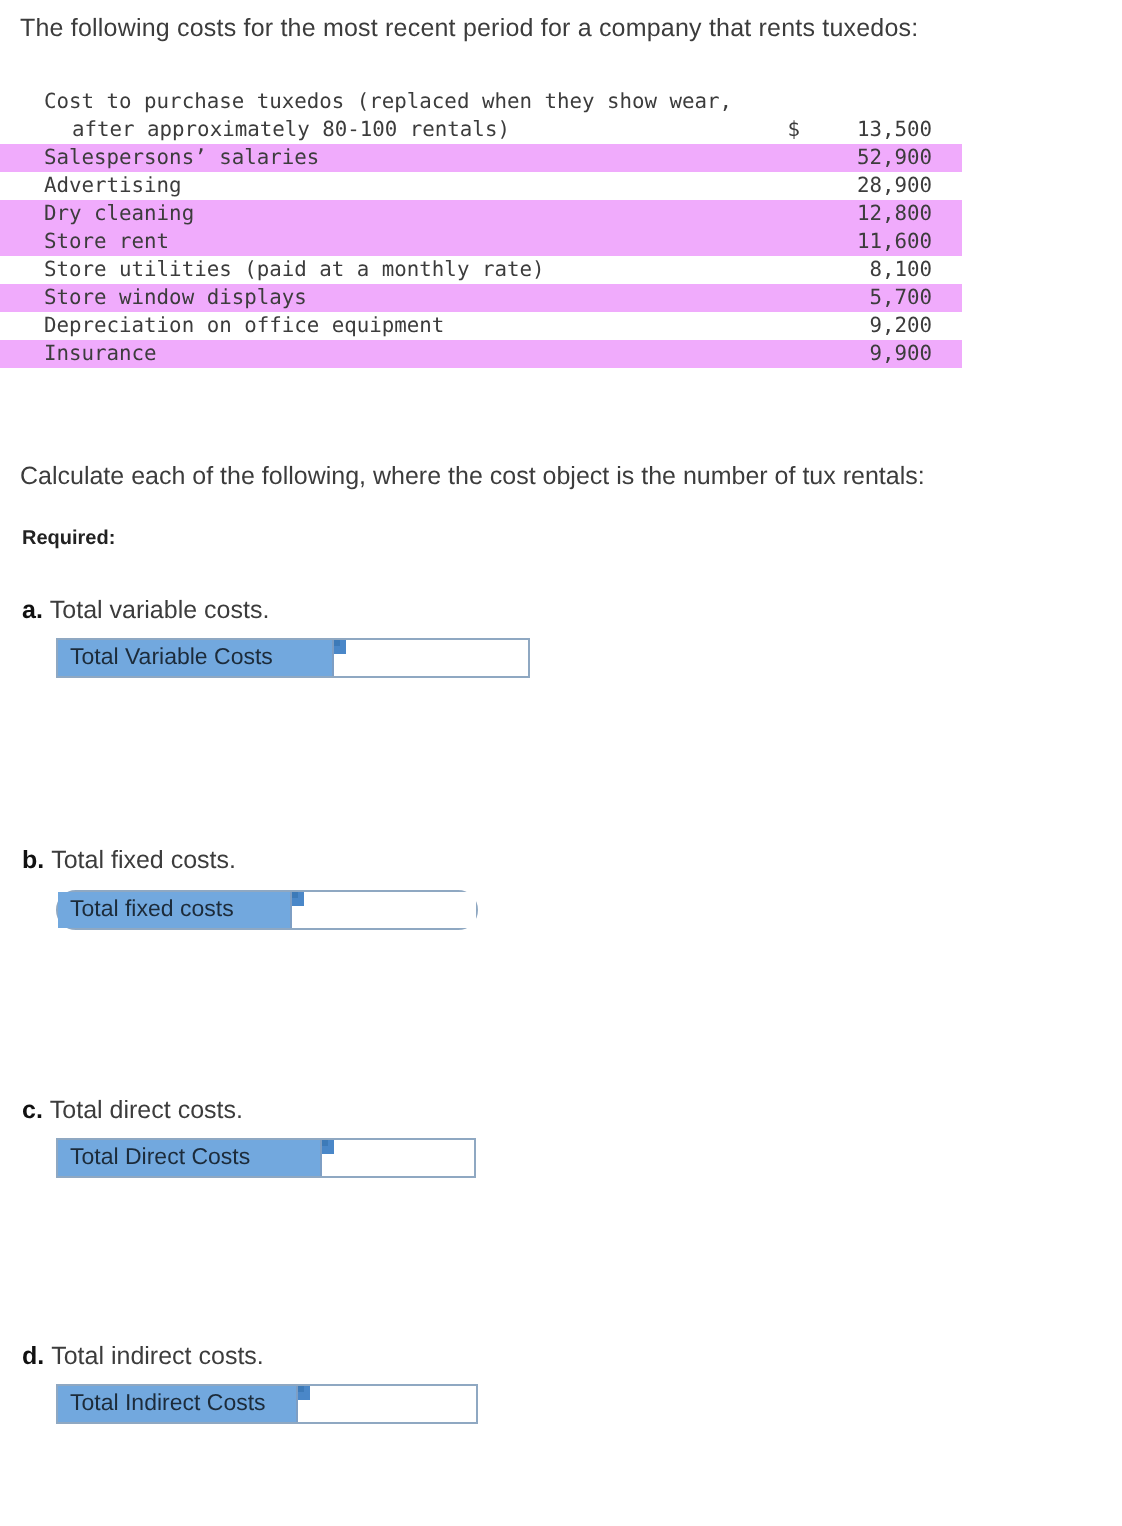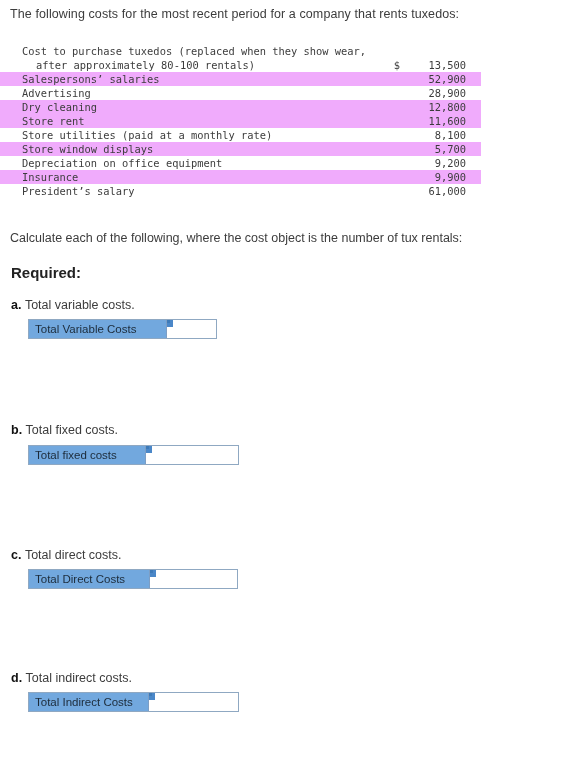--- a/index.html
+++ b/index.html
@@ -72,21 +72,21 @@
     top: 231px;
     font-size: 12.5px;
     color: #3c3c3c;
     white-space: nowrap;
   }
 
   .required-head {
     position: absolute;
     left: 11px;
     top: 264px;
-    font-size: 15px;
+    font-size: 10px;
     font-weight: bold;
     color: #222222;
   }
 
   
   .q-label {
     position: absolute;
     left: 11px;
     font-size: 12.5px;
     color: #3c3c3c;
@@ -221,63 +221,58 @@
       <td class="cur"></td>
       <td class="val">9,200</td>
     </tr>
 
     <tr class="stripe">
       <td class="label">Insurance</td>
       <td class="cur"></td>
       <td class="val">9,900</td>
     </tr>
 
-    <tr>
-      <td class="label">President’s salary</td>
-      <td class="cur"></td>
-      <td class="val">61,000</td>
-    </tr>
 
   </tbody>
 </table>
 
 <div class="calc-line">Calculate each of the following, where the cost object is the number of tux rentals:</div>
 
 <div class="required-head">Required:</div>
 
 <div class="q-label" style="top:298px;">
   <b>a. </b>
   <span>Total variable costs.</span>
 </div>
-<div class="answer-widget" style="left:28px; top:319px; width:189px;">
+<div class="answer-widget" style="left:28px; top:319px; width:237px;">
   <div class="aw-label" style="width:137px;">Total Variable Costs</div>
   <div class="aw-field">
     <div class="aw-notch"></div>
     <input class="aw-input" type="text" value="" style="">
   </div>
 </div>
 
 <div class="q-label" style="top:423px;">
   <b>b. </b>
   <span>Total fixed costs.</span>
 </div>
-<div class="answer-widget" style="left:28px; top:445px; width:211px;">
+<div class="answer-widget" style="left:28px; top:445px; width:211px;border-radius:10px;">
   <div class="aw-label" style="width:116px;">Total fixed costs</div>
   <div class="aw-field">
     <div class="aw-notch"></div>
     <input class="aw-input" type="text" value="" style="">
   </div>
 </div>
 
 <div class="q-label" style="top:548px;">
   <b>c. </b>
   <span>Total direct costs.</span>
 </div>
 <div class="answer-widget" style="left:28px; top:569px; width:210px;">
-  <div class="aw-label" style="width:120px;">Total Direct Costs</div>
+  <div class="aw-label" style="width:131px;">Total Direct Costs</div>
   <div class="aw-field">
     <div class="aw-notch"></div>
     <input class="aw-input" type="text" value="" style="">
   </div>
 </div>
 
 <div class="q-label" style="top:671px;">
   <b>d. </b>
   <span>Total indirect costs.</span>
 </div>

